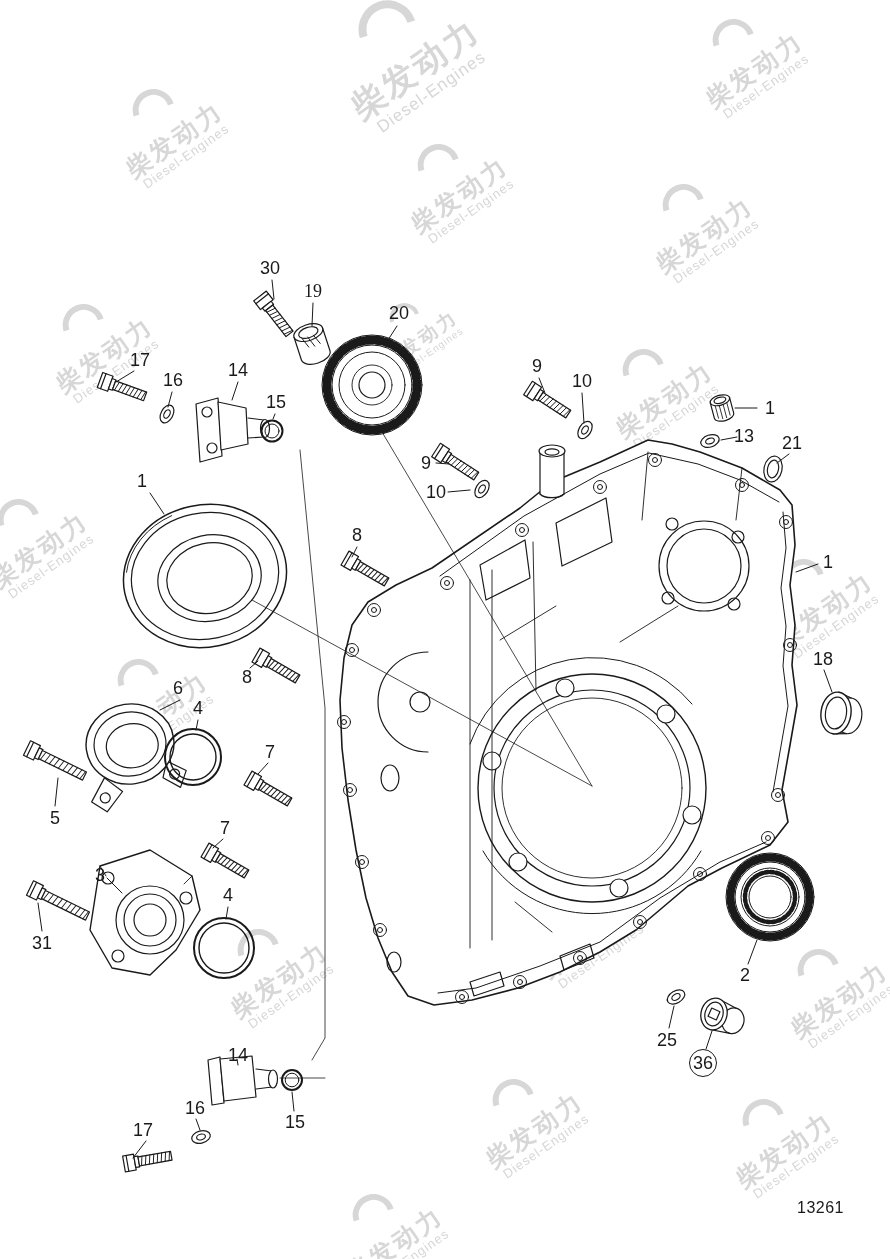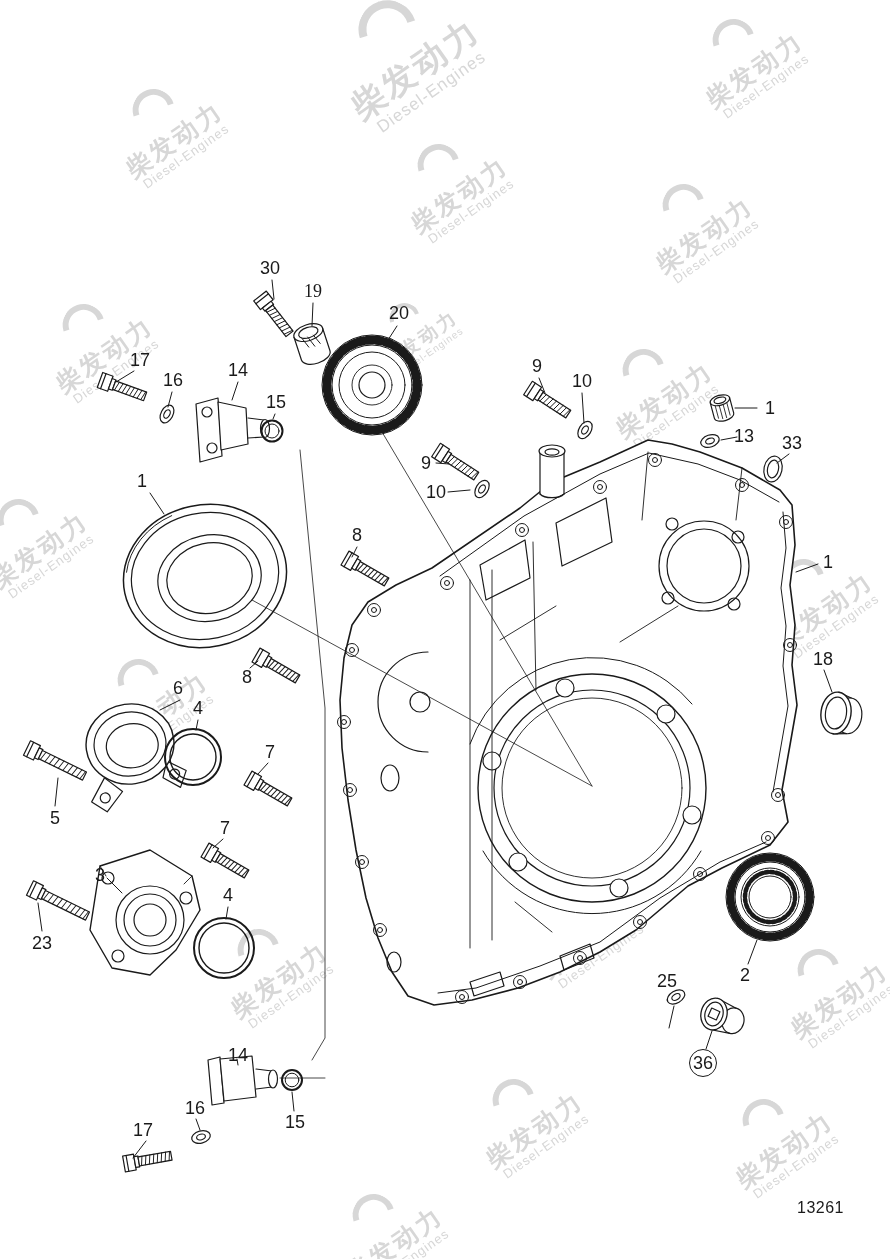--- a/index.html
+++ b/index.html
@@ -464,38 +464,38 @@
     <span class="callout" style="left: 313px; top: 291px; font-family: Liberation Serif, serif;">19</span>
     <span class="callout" style="left: 399px; top: 313px;">20</span>
     <span class="callout" style="left: 537px; top: 366px;">9</span>
     <span class="callout" style="left: 582px; top: 381px;">10</span>
     <span class="callout" style="left: 140px; top: 360px;">17</span>
     <span class="callout" style="left: 173px; top: 380px;">16</span>
     <span class="callout" style="left: 238px; top: 370px;">14</span>
     <span class="callout" style="left: 276px; top: 402px;">15</span>
     <span class="callout" style="left: 770px; top: 408px;">1</span>
     <span class="callout" style="left: 744px; top: 436px;">13</span>
-    <span class="callout" style="left: 792px; top: 443px;">33</span>
+    <span class="callout" style="left: 792px; top: 443px;">21</span>
     <span class="callout" style="left: 142px; top: 481px;">1</span>
     <span class="callout" style="left: 426px; top: 463px;">9</span>
     <span class="callout" style="left: 436px; top: 492px;">10</span>
     <span class="callout" style="left: 357px; top: 535px;">8</span>
     <span class="callout" style="left: 828px; top: 562px;">1</span>
     <span class="callout" style="left: 178px; top: 688px;">6</span>
     <span class="callout" style="left: 198px; top: 708px;">4</span>
     <span class="callout" style="left: 823px; top: 659px;">18</span>
     <span class="callout" style="left: 247px; top: 677px;">8</span>
     <span class="callout" style="left: 270px; top: 752px;">7</span>
     <span class="callout" style="left: 55px; top: 818px;">5</span>
     <span class="callout" style="left: 225px; top: 828px;">7</span>
     <span class="callout" style="left: 100px; top: 875px;">3</span>
     <span class="callout" style="left: 228px; top: 895px;">4</span>
-    <span class="callout" style="left: 42px; top: 943px;">23</span>
+    <span class="callout" style="left: 42px; top: 943px;">31</span>
     <span class="callout" style="left: 745px; top: 975px;">2</span>
-    <span class="callout" style="left: 667px; top: 981px;">25</span>
+    <span class="callout" style="left: 667px; top: 1040px;">25</span>
     <span class="callout circled" style="left: 703px; top: 1063px;">36</span>
     <span class="callout" style="left: 238px; top: 1055px;">14</span>
     <span class="callout" style="left: 195px; top: 1108px;">16</span>
     <span class="callout" style="left: 295px; top: 1122px;">15</span>
     <span class="callout" style="left: 143px; top: 1130px;">17</span>
   </div>
 
 <div class="drawing-number">13261</div>
 
 </body></html>

